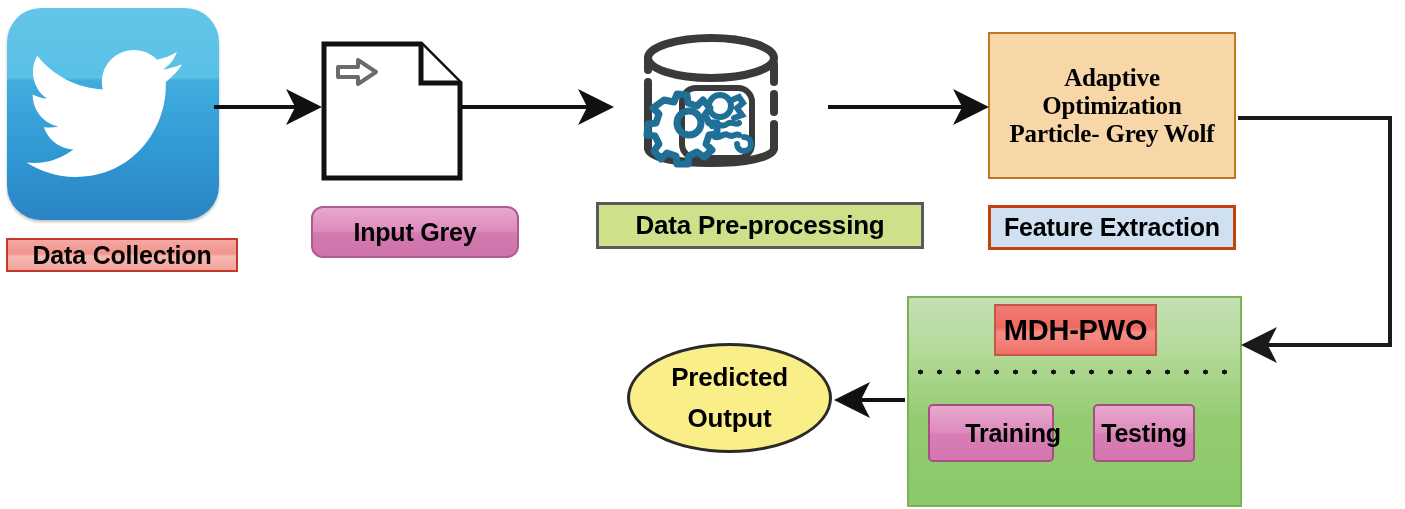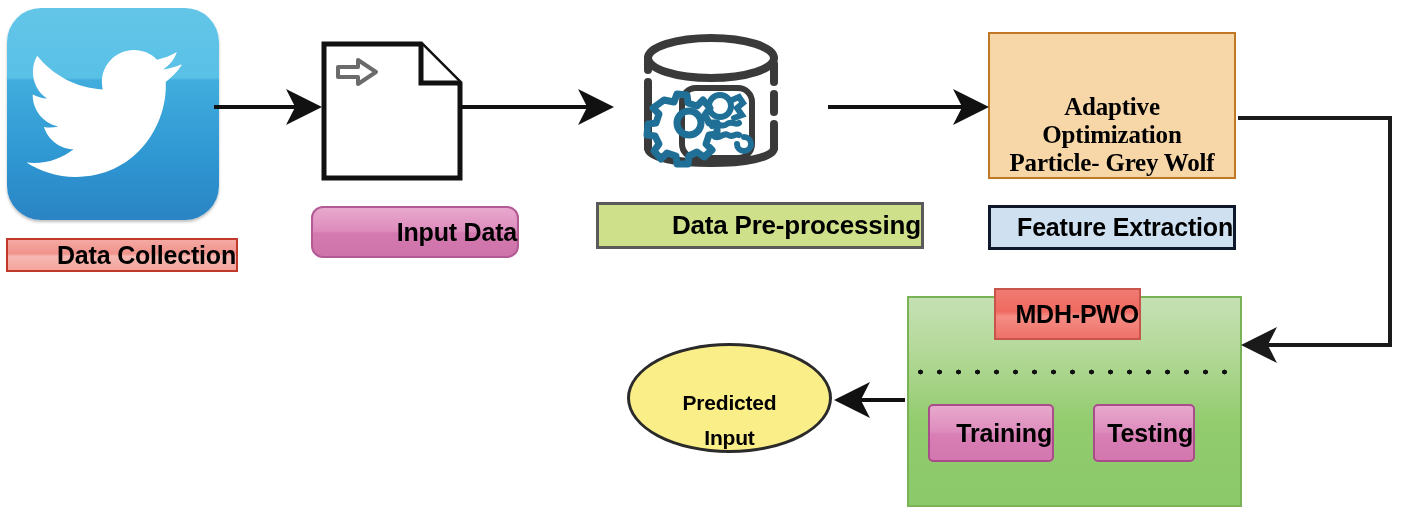--- a/index.html
+++ b/index.html
@@ -28,21 +28,21 @@
     box-shadow: 0 2px 3px rgba(0,0,0,0.25);
   }
   .twitter-bird {
     left: 7px; top: 8px; width: 212px; height: 212px;
   }
 
   
   .plate {
     display: flex;
     align-items: center;
-    justify-content: flex-end;
+    justify-content: center;
     text-align: center;
     font-weight: bold;
     color: #000;
     box-sizing: border-box;
     letter-spacing: -0.2px;
   }
 
   .plate-datacollection {
     left: 6px; top: 238px; width: 232px; height: 34px;
     background: linear-gradient(to bottom, #f4a9a2 0%, #f0938c 45%, #f6b8b2 55%, #f3a49d 100%);
@@ -61,21 +61,21 @@
   .plate-preprocessing {
     left: 596px; top: 202px; width: 328px; height: 47px;
     background: #cfe08a;
     border: 3px solid #5a5a5a;
     font-size: 26px;
   }
 
   .plate-featureextraction {
     left: 988px; top: 205px; width: 248px; height: 45px;
     background: #cfe0f1;
-    border: 3px solid #0f172a;
+    border: 3px solid #c2410c;
     font-size: 25px;
   }
 
   .plate-apgwo {
     left: 988px; top: 32px; width: 248px; height: 147px;
     background: #f7d6a7;
     border: 2px solid #c07826;
     font-family: "Liberation Serif", serif;
     font-size: 25px;
     line-height: 1.12;
@@ -89,24 +89,24 @@
     border: 2px solid #7ab356;
   }
   .dotted-divider {
     left: 909px; top: 369px; width: 327px; height: 6px;
     background-image: radial-gradient(circle, #111 2.4px, rgba(0,0,0,0) 2.6px);
     background-size: 19px 6px;
     background-repeat: repeat-x;
     background-position: 2px center;
   }
   .plate-mdhpwo {
-    left: 994px; top: 288px; width: 147px; height: 52px;
+    left: 994px; top: 304px; width: 163px; height: 52px;
     background: linear-gradient(to bottom, #f07b72 0%, #ef6a60 45%, #f58d85 55%, #ee7168 100%);
     border: 2px solid #c8554c;
-    font-size: 25px;
+    font-size: 29px;
   }
   .plate-training {
     left: 928px; top: 404px; width: 126px; height: 58px;
     background: linear-gradient(to bottom, #e8a8cd 0%, #dd8cbd 48%, #d97fb5 52%, #d377ae 100%);
     border: 2px solid #a84d89;
     border-radius: 5px;
     font-size: 25px;
     padding-left: 44px;
   }
   .plate-testing {
@@ -116,21 +116,21 @@
     border-radius: 5px;
     font-size: 25px;
   }
 
   
   .ellipse-output {
     left: 627px; top: 343px; width: 205px; height: 110px;
     border-radius: 50%;
     background: #faee89;
     border: 3px solid #2a2a2a;
-    font-size: 21px;
+    font-size: 26px;
     line-height: 1.12;
     flex-direction: column;
     gap: 12px;
   }
 
   
   .svg-layer {
     left: 0; top: 0; width: 1405px; height: 509px;
     pointer-events: none;
   }
@@ -152,21 +152,21 @@
   </svg>
   <div class="abs plate plate-datacollection">Data Collection</div>
 
   <svg class="abs" style="left:320px; top:40px; width:144px; height:142px;" viewBox="0 0 144 142">
     <path d="M4 4 H101 L140 43 V138 H4 Z" fill="#ffffff" stroke="#111111" stroke-width="5"></path>
     <path d="M101 4 V43 H140" fill="#ffffff" stroke="#111111" stroke-width="5" stroke-linejoin="miter"></path>
     <g>
       <path d="M18 27 H38 V20 L56 32 L38 44 V37 H18 Z" fill="#ffffff" stroke="#6b6b6b" stroke-width="4" stroke-linejoin="round"></path>
     </g>
   </svg>
-  <div class="abs plate plate-inputdata">Input Data</div>
+  <div class="abs plate plate-inputdata">Input Grey</div>
 
   <svg class="abs" style="left:620px; top:30px; width:182px; height:162px;" viewBox="0 0 182 162">
 
     <ellipse cx="91" cy="28" rx="63" ry="20" fill="#ffffff" stroke="#3a3a3a" stroke-width="8"></ellipse>
 
     <path d="M28 28 V40" stroke="#3a3a3a" stroke-width="8" fill="none" stroke-linecap="round"></path>
     <path d="M28 52 V118" stroke="#3a3a3a" stroke-width="8" fill="none" stroke-linecap="round"></path>
 
     <path d="M154 34 V52" stroke="#3a3a3a" stroke-width="8" fill="none" stroke-linecap="round"></path>
     <path d="M154 64 V82" stroke="#3a3a3a" stroke-width="8" fill="none" stroke-linecap="round"></path>
@@ -201,21 +201,21 @@
   <div class="abs plate plate-featureextraction">Feature Extraction</div>
 
   <div class="abs model-panel"></div>
   <div class="abs dotted-divider"></div>
   <div class="abs plate plate-mdhpwo">MDH-PWO</div>
   <div class="abs plate plate-training">Training</div>
   <div class="abs plate plate-testing">Testing</div>
 
   <div class="abs plate ellipse-output">
     <span>Predicted</span>
-    <span>Input</span>
+    <span>Output</span>
   </div>
 
   <svg class="abs svg-layer" viewBox="0 0 1405 509">
     <defs>
       <marker id="arrowhead" markerWidth="9" markerHeight="9" refX="8" refY="4.5" orient="auto" markerUnits="strokeWidth">
         <path d="M0 0 L9 4.5 L0 9 L2.3 4.5 Z" fill="#111111"></path>
       </marker>
       <marker id="arrowheadgray" markerWidth="9" markerHeight="9" refX="8" refY="4.5" orient="auto" markerUnits="strokeWidth">
         <path d="M0 0 L9 4.5 L0 9 L2.3 4.5 Z" fill="#1a1a1a"></path>
       </marker>

